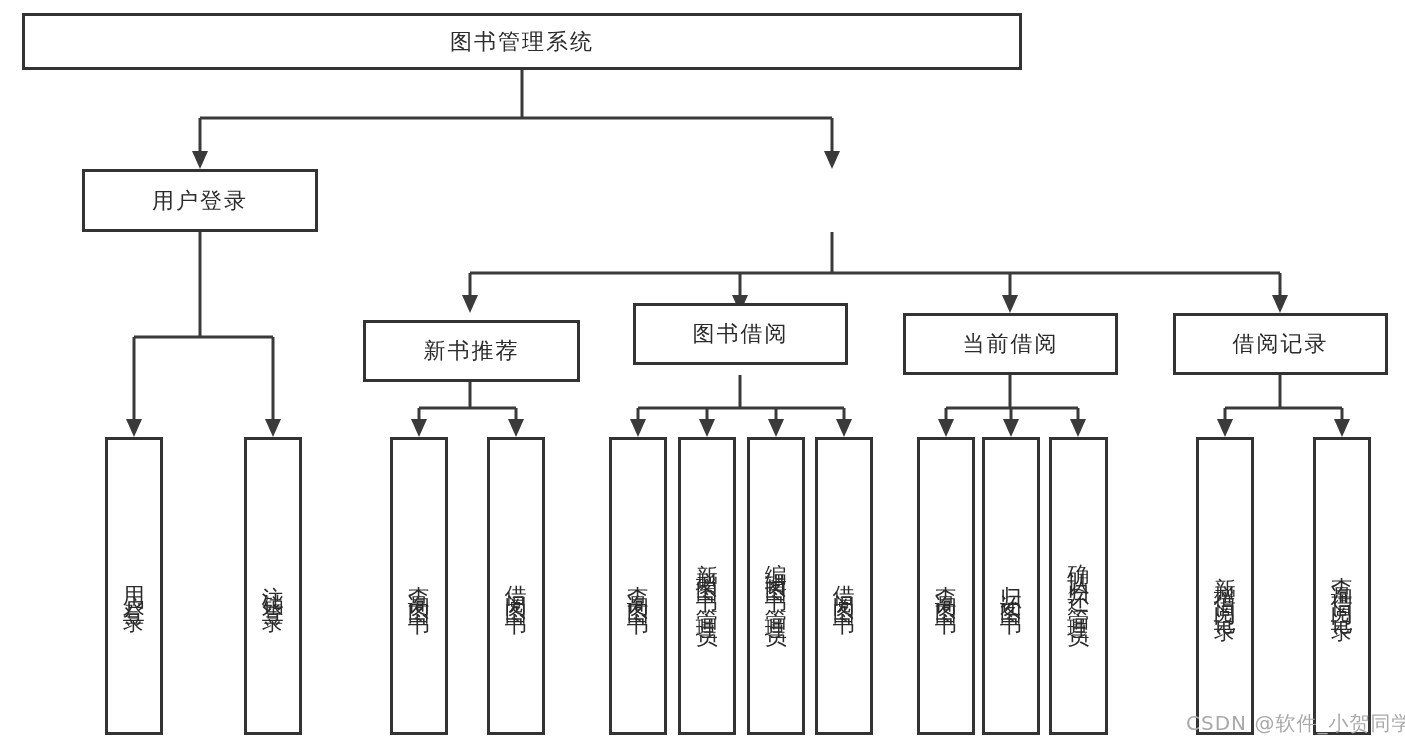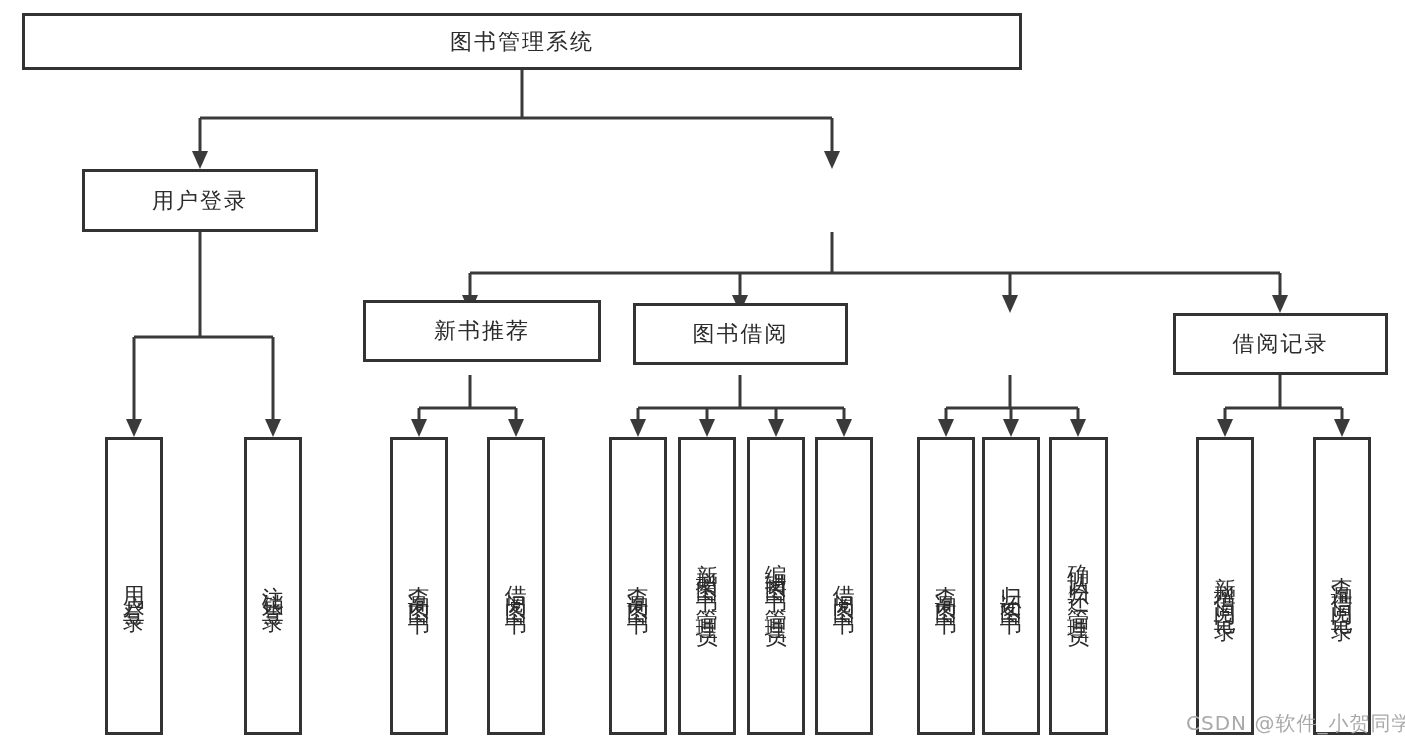--- a/index.html
+++ b/index.html
@@ -78,25 +78,28 @@
   </svg>
 
   <div class="box" style="left:22px;top:13px;width:1000px;height:57px">
     <span class="hlabel">图书管理系统</span>
   </div>
 
   <div class="box" style="left:82px;top:169px;width:236px;height:63px">
     <span class="hlabel">用户登录</span>
   </div>
 
-  <div class="box" style="left:363px;top:300px;width:238px;height:62px">
+  <div class="box" style="left:363px;top:320px;width:217px;height:62px">
     <span class="hlabel">新书推荐</span>
   </div>
   <div class="box" style="left:633px;top:303px;width:215px;height:62px">
     <span class="hlabel">图书借阅</span>
+  </div>
+  <div class="box" style="left:903px;top:313px;width:215px;height:62px">
+    <span class="hlabel">当前借阅</span>
   </div>
   <div class="box" style="left:1173px;top:313px;width:215px;height:62px">
     <span class="hlabel">借阅记录</span>
   </div>
 
   <div class="box" style="left:105px;top:437px;width:58px;height:298px">
     <span class="vlabel">用户登录</span>
   </div>
   <div class="box" style="left:244px;top:437px;width:58px;height:298px">
     <span class="vlabel">注销登录</span>

